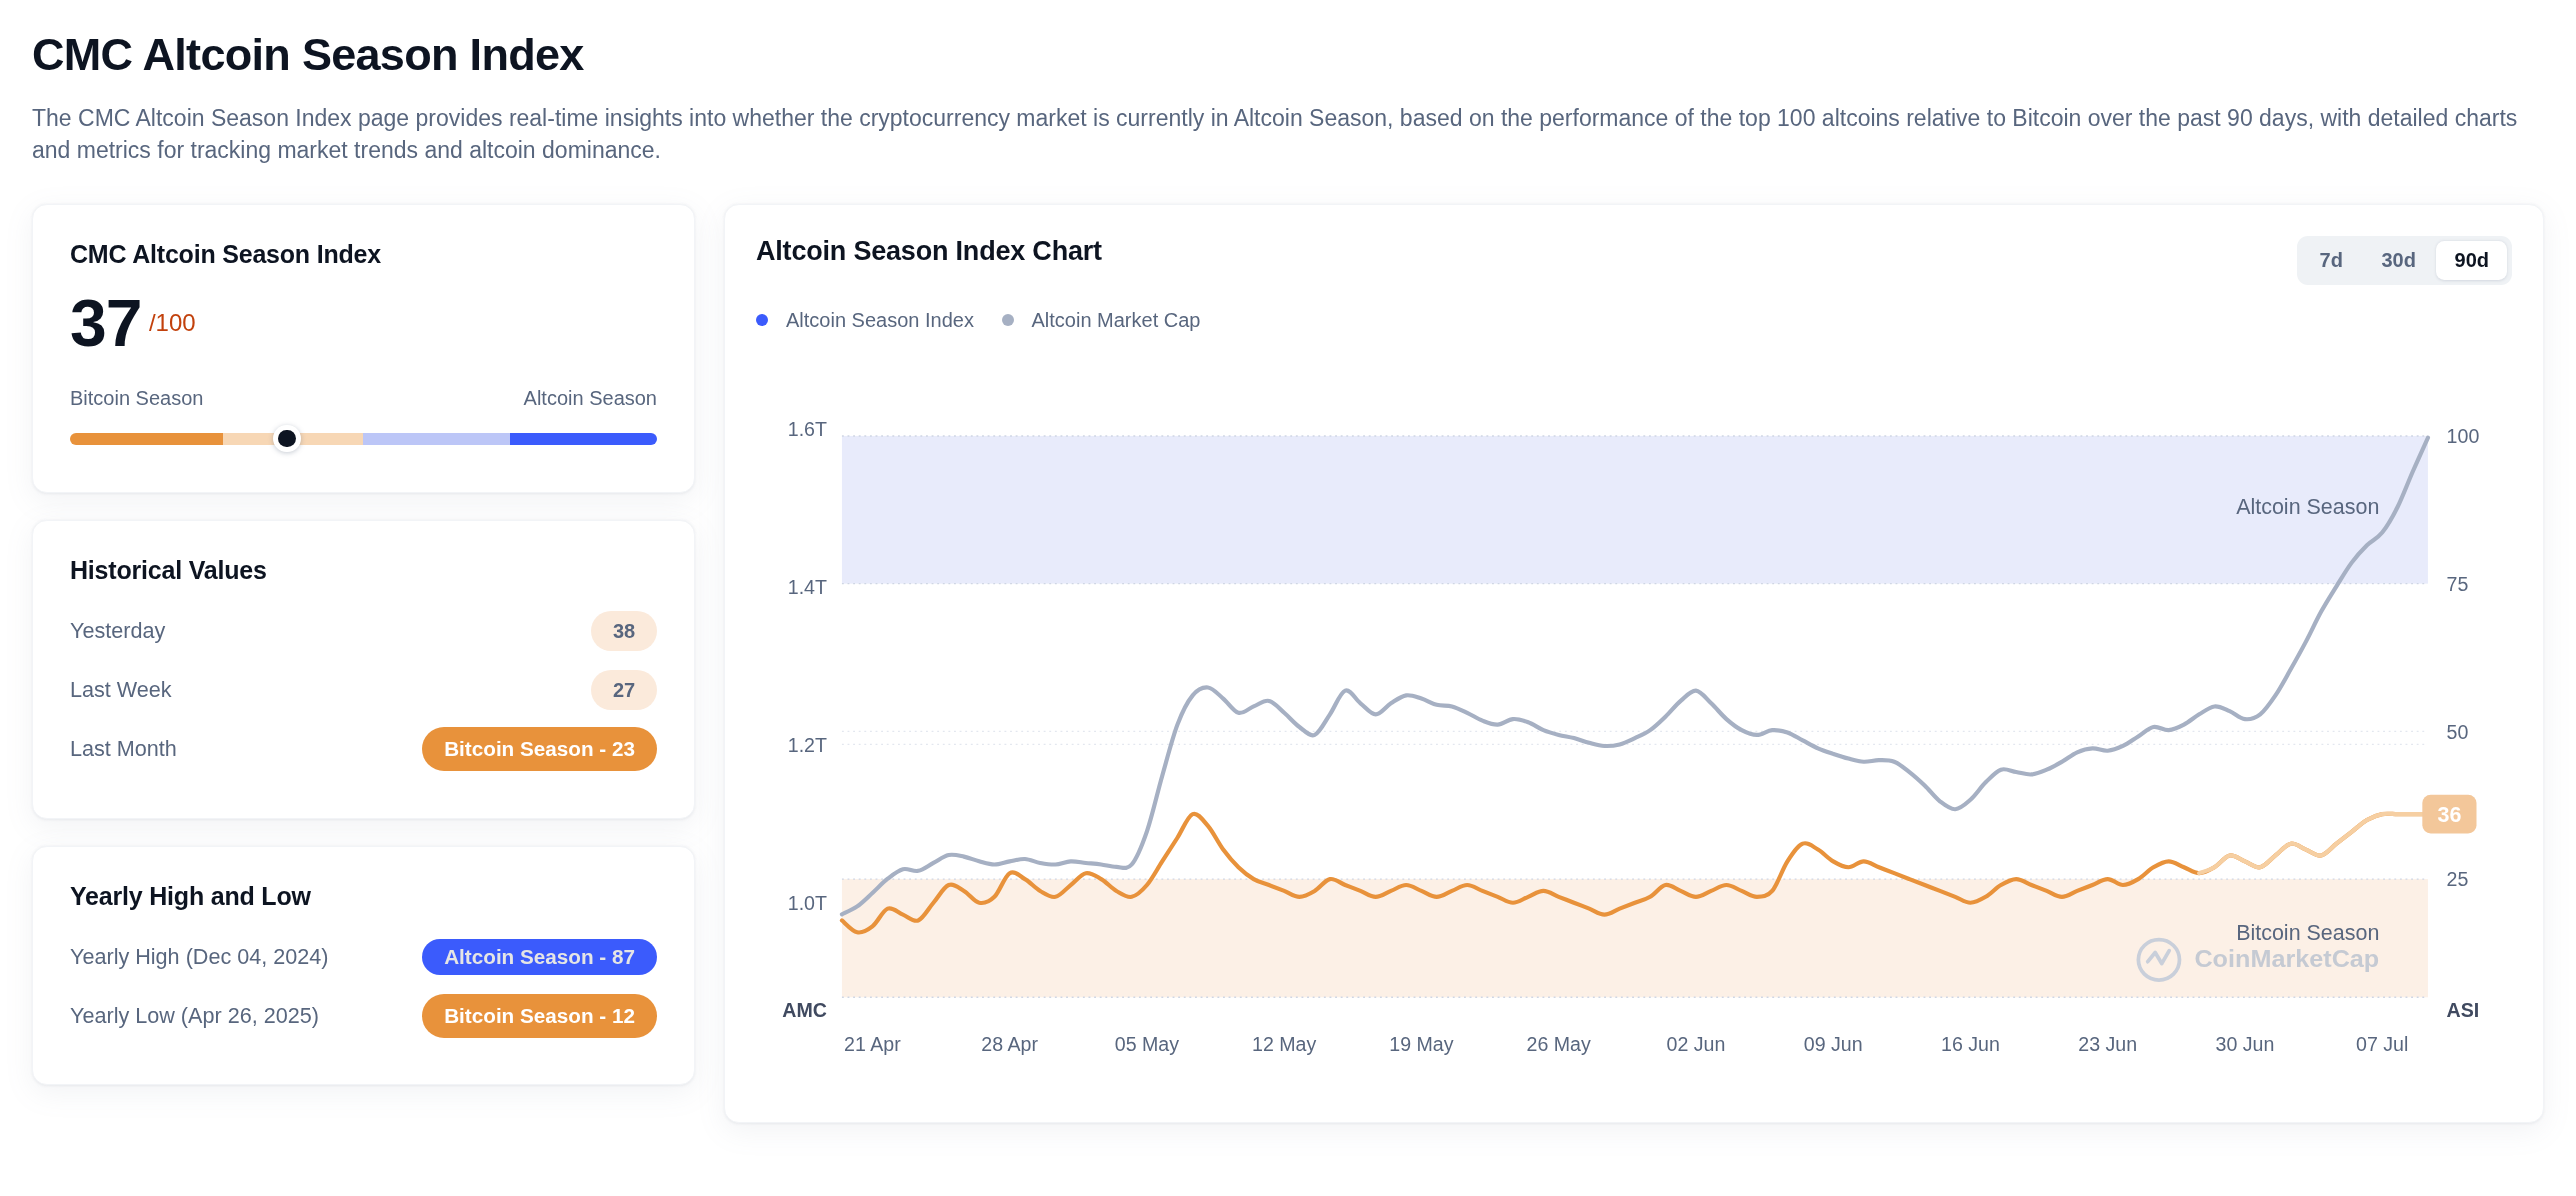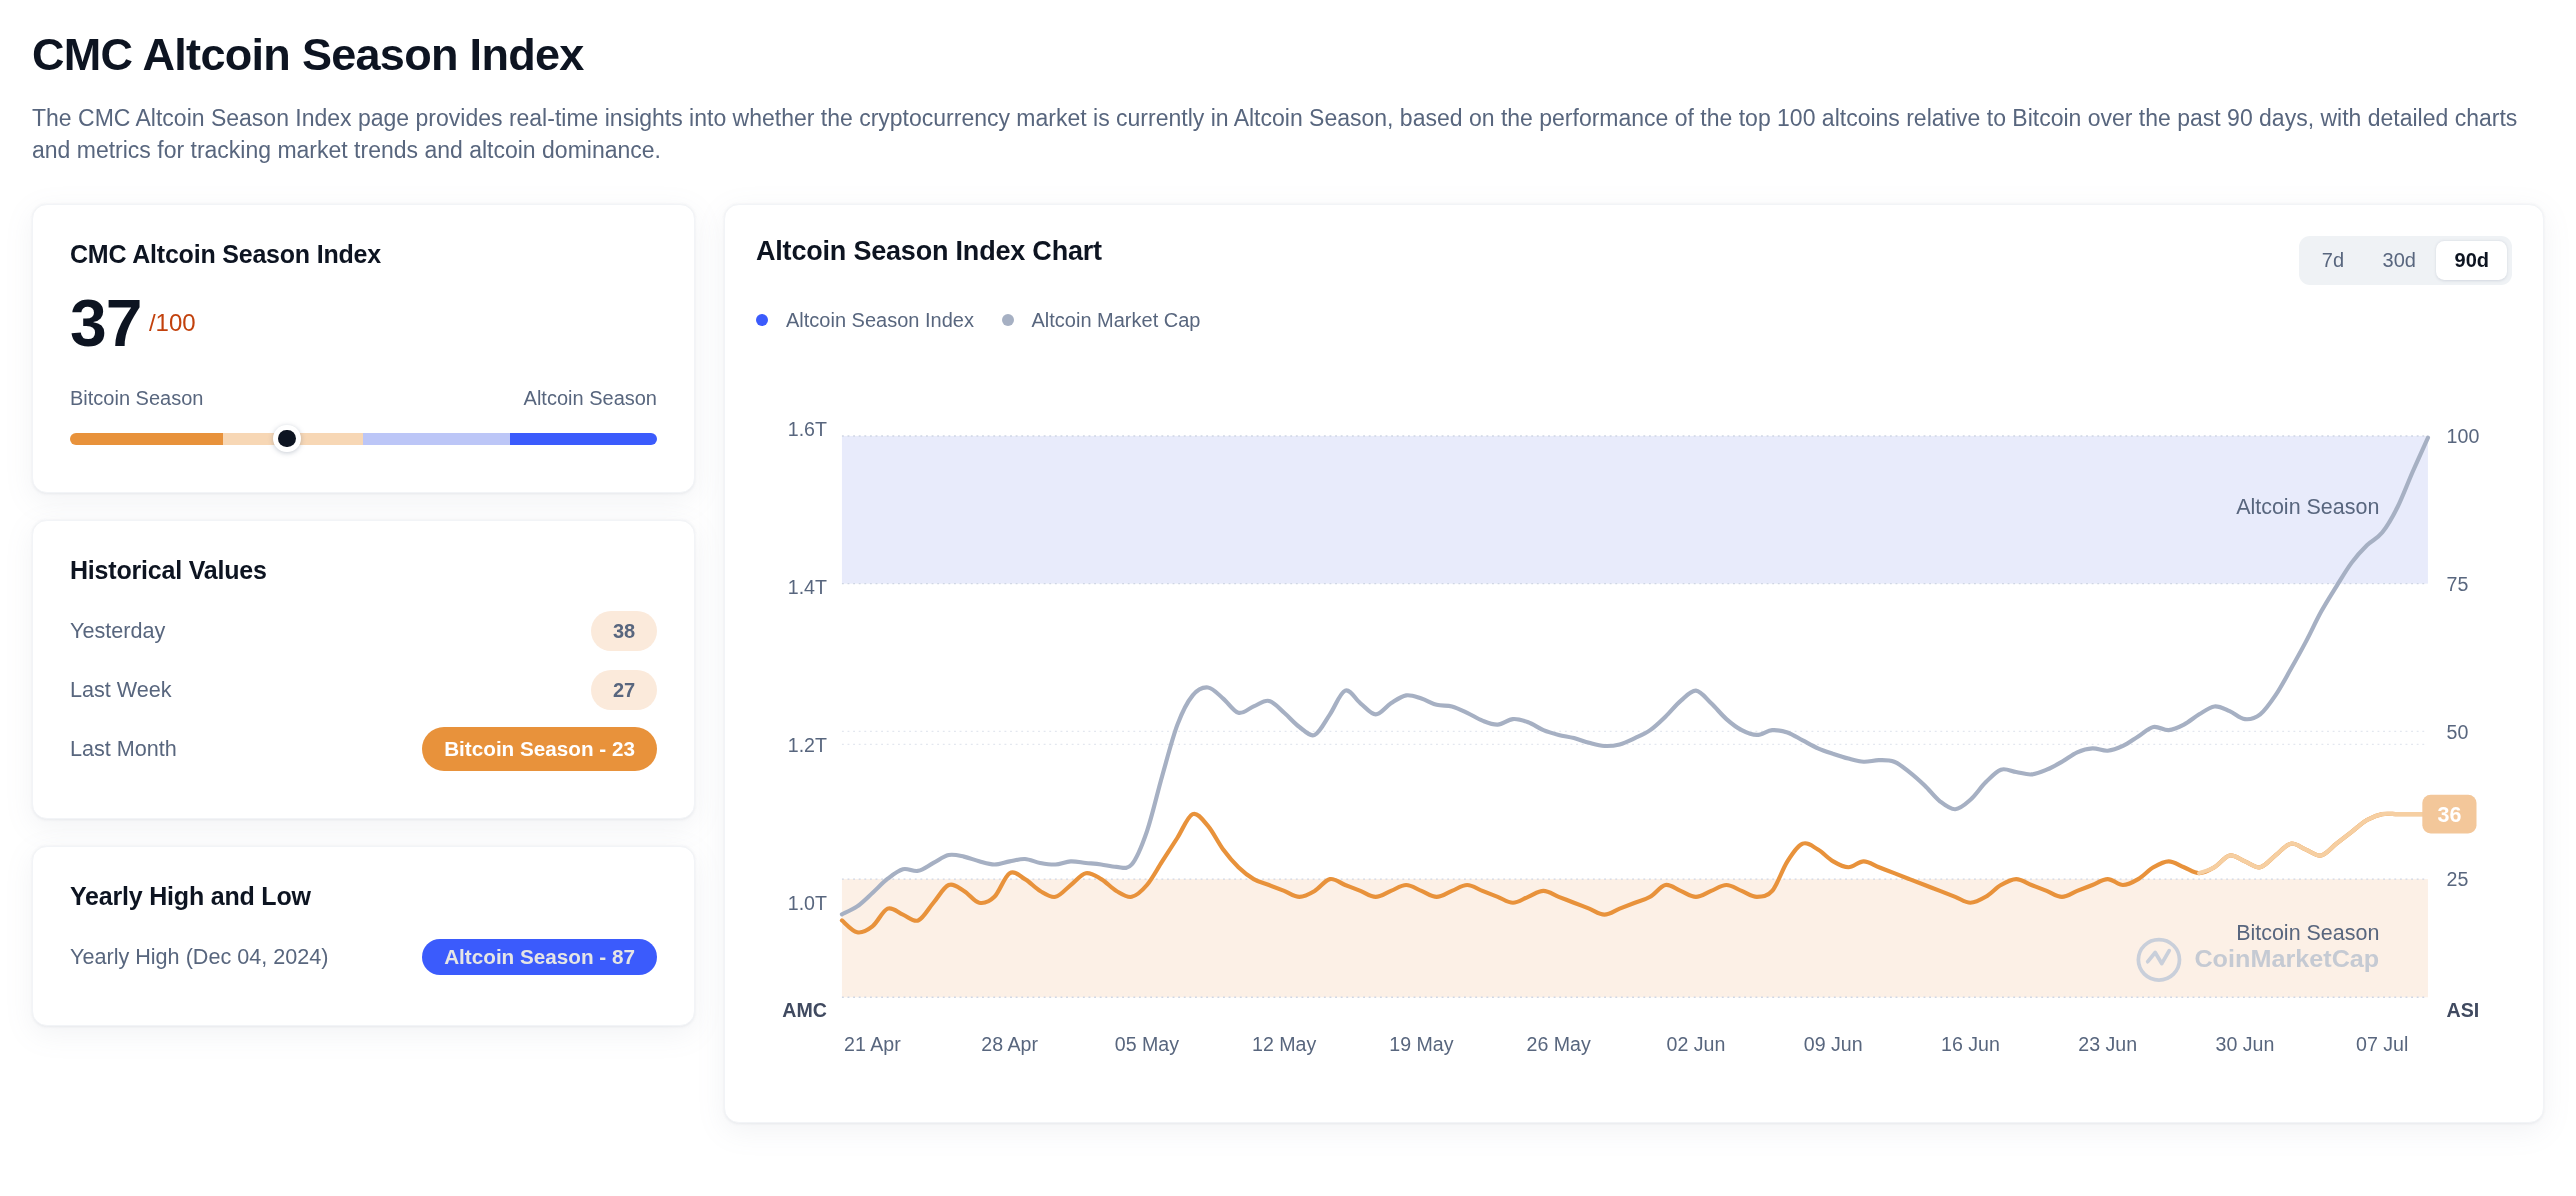--- a/index.html
+++ b/index.html
@@ -89,21 +89,21 @@
 
   
   .chart-card { padding: 31px 31px 20px 31px; height: 919px; position: relative; }
   .chart-head { display: flex; align-items: flex-start; justify-content: space-between; }
   .chart-title { font-size: 27px; font-weight: 700; color: #0d1421; letter-spacing: -0.2px; }
   .range-group {
     display: flex; background: #eff2f5; border-radius: 11px; padding: 4.6px; gap: 1.8px;
   }
   .range-btn {
     font-size: 20px; color: #58667e; padding: 8.3px 18.4px;
-    border-radius: 8.3px; font-weight: 400; cursor: pointer;
+    border-radius: 8.3px; font-weight: 700; cursor: pointer;
     background: transparent; border: none; font-family: inherit;
   }
   .range-btn.active {
     background: #ffffff; color: #0d1421; font-weight: 700;
     box-shadow: 0 0.9px 2.8px rgba(88,102,126,0.18);
   }
   .legend { display: flex; gap: 27.6px; margin-top: 24px; align-items: center; }
   .legend-item { display: flex; align-items: center; gap: 18px; font-size: 20px; color: #58667e; }
   .legend-dot { width: 12px; height: 12px; border-radius: 50%; display: block; }
 
@@ -166,20 +166,24 @@
           <span class="row-label">Last Month</span>
           <span class="pill pill-btc">Bitcoin Season - 23</span>
         </div>
       </div>
 
       <div class="card list-card">
         <div class="card-title">Yearly High and Low</div>
         <div class="row">
           <span class="row-label">Yearly High (Dec 04, 2024)</span>
           <span class="pill pill-alt">Altcoin Season - 87</span>
+        </div>
+        <div class="row">
+          <span class="row-label">Yearly Low (Apr 26, 2025)</span>
+          <span class="pill pill-btc">Bitcoin Season - 12</span>
         </div>
       </div>
 
     </div>
 
     <div class="right-col">
       <div class="card chart-card">
 
         <div class="chart-head">
           <div class="chart-title">Altcoin Season Index Chart</div>

